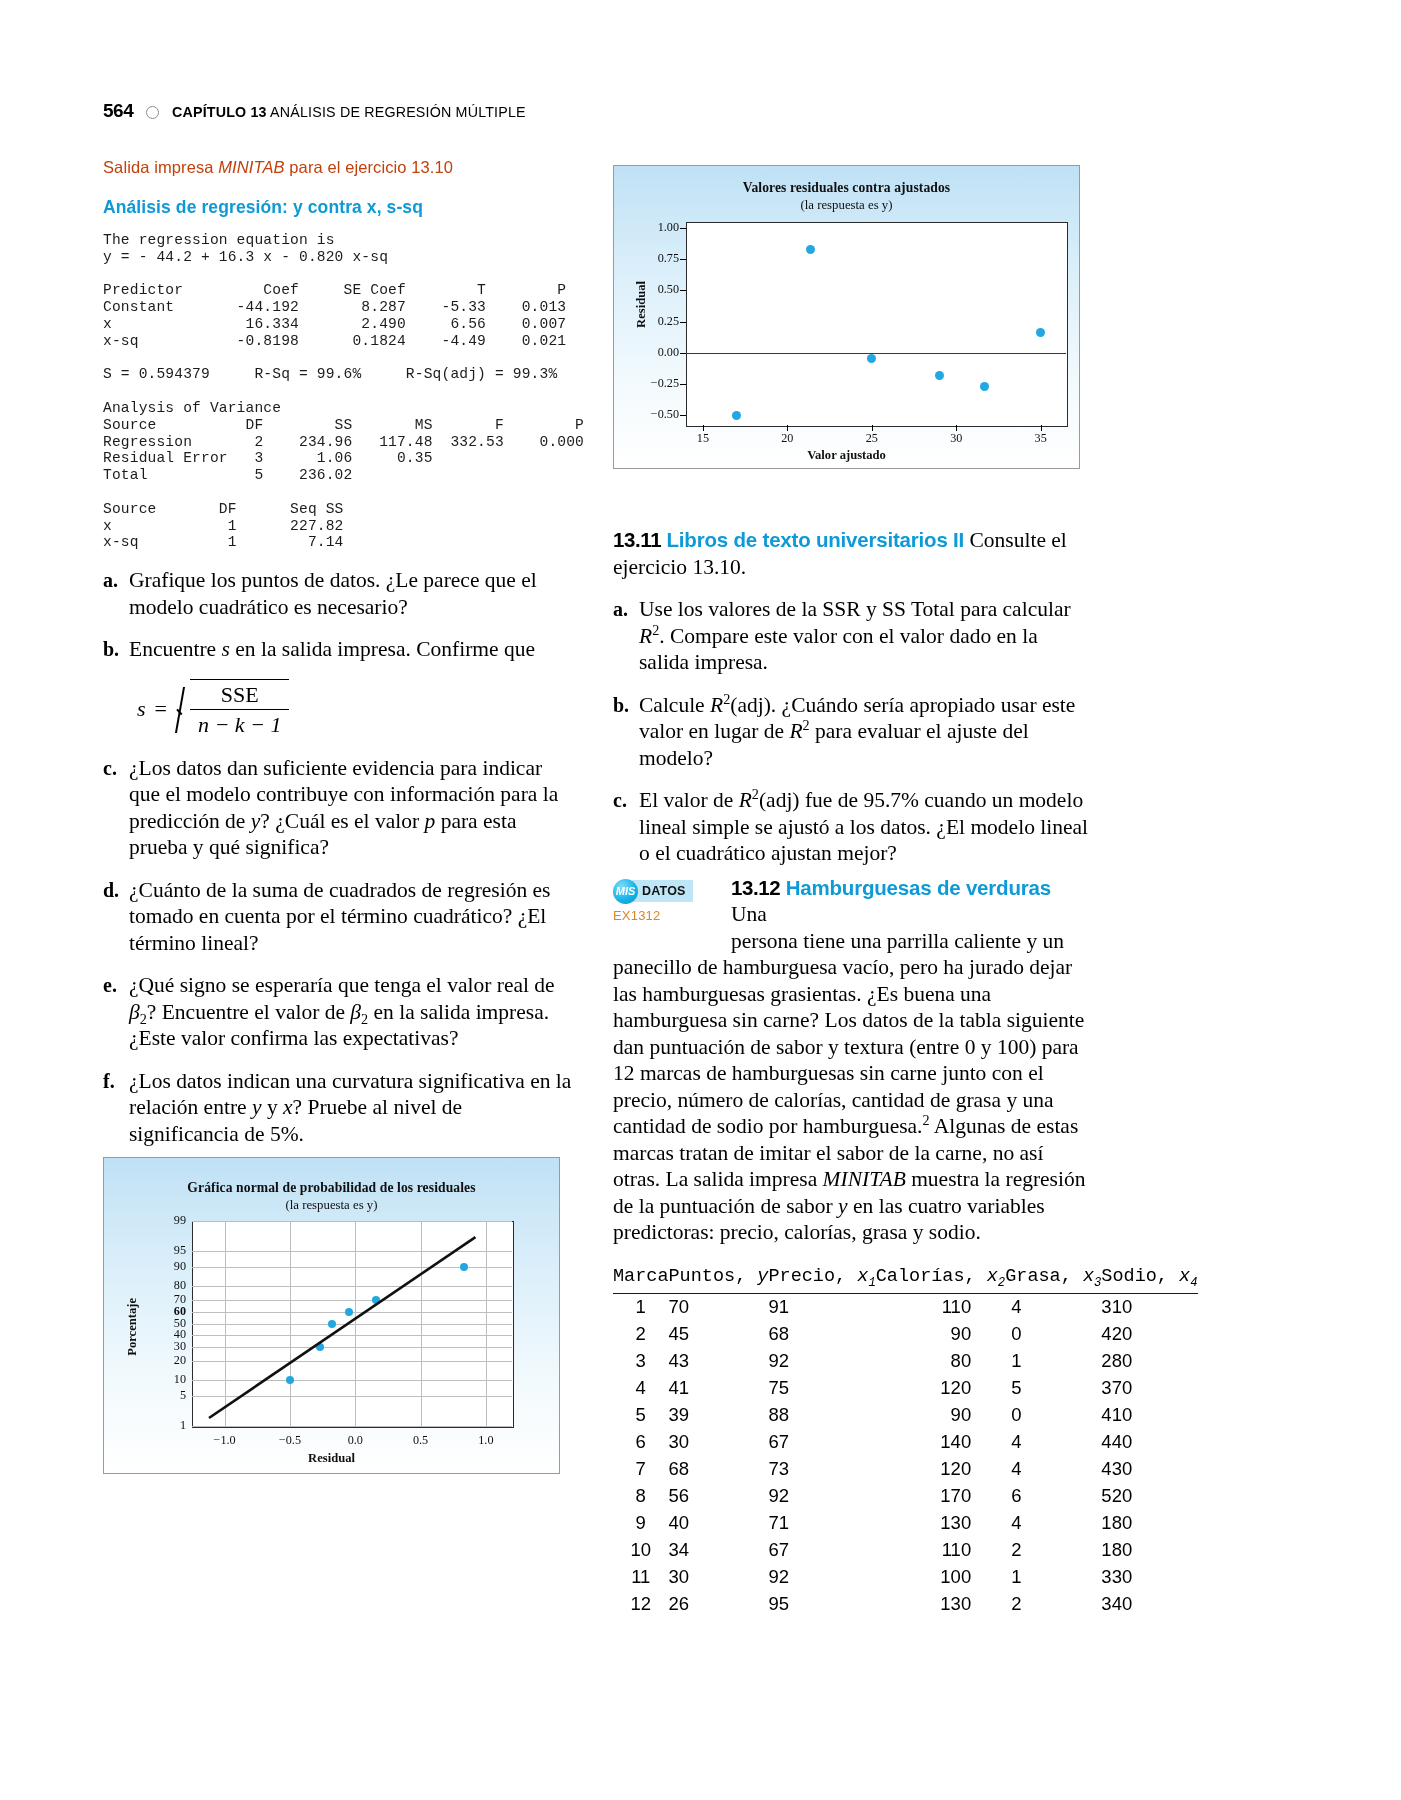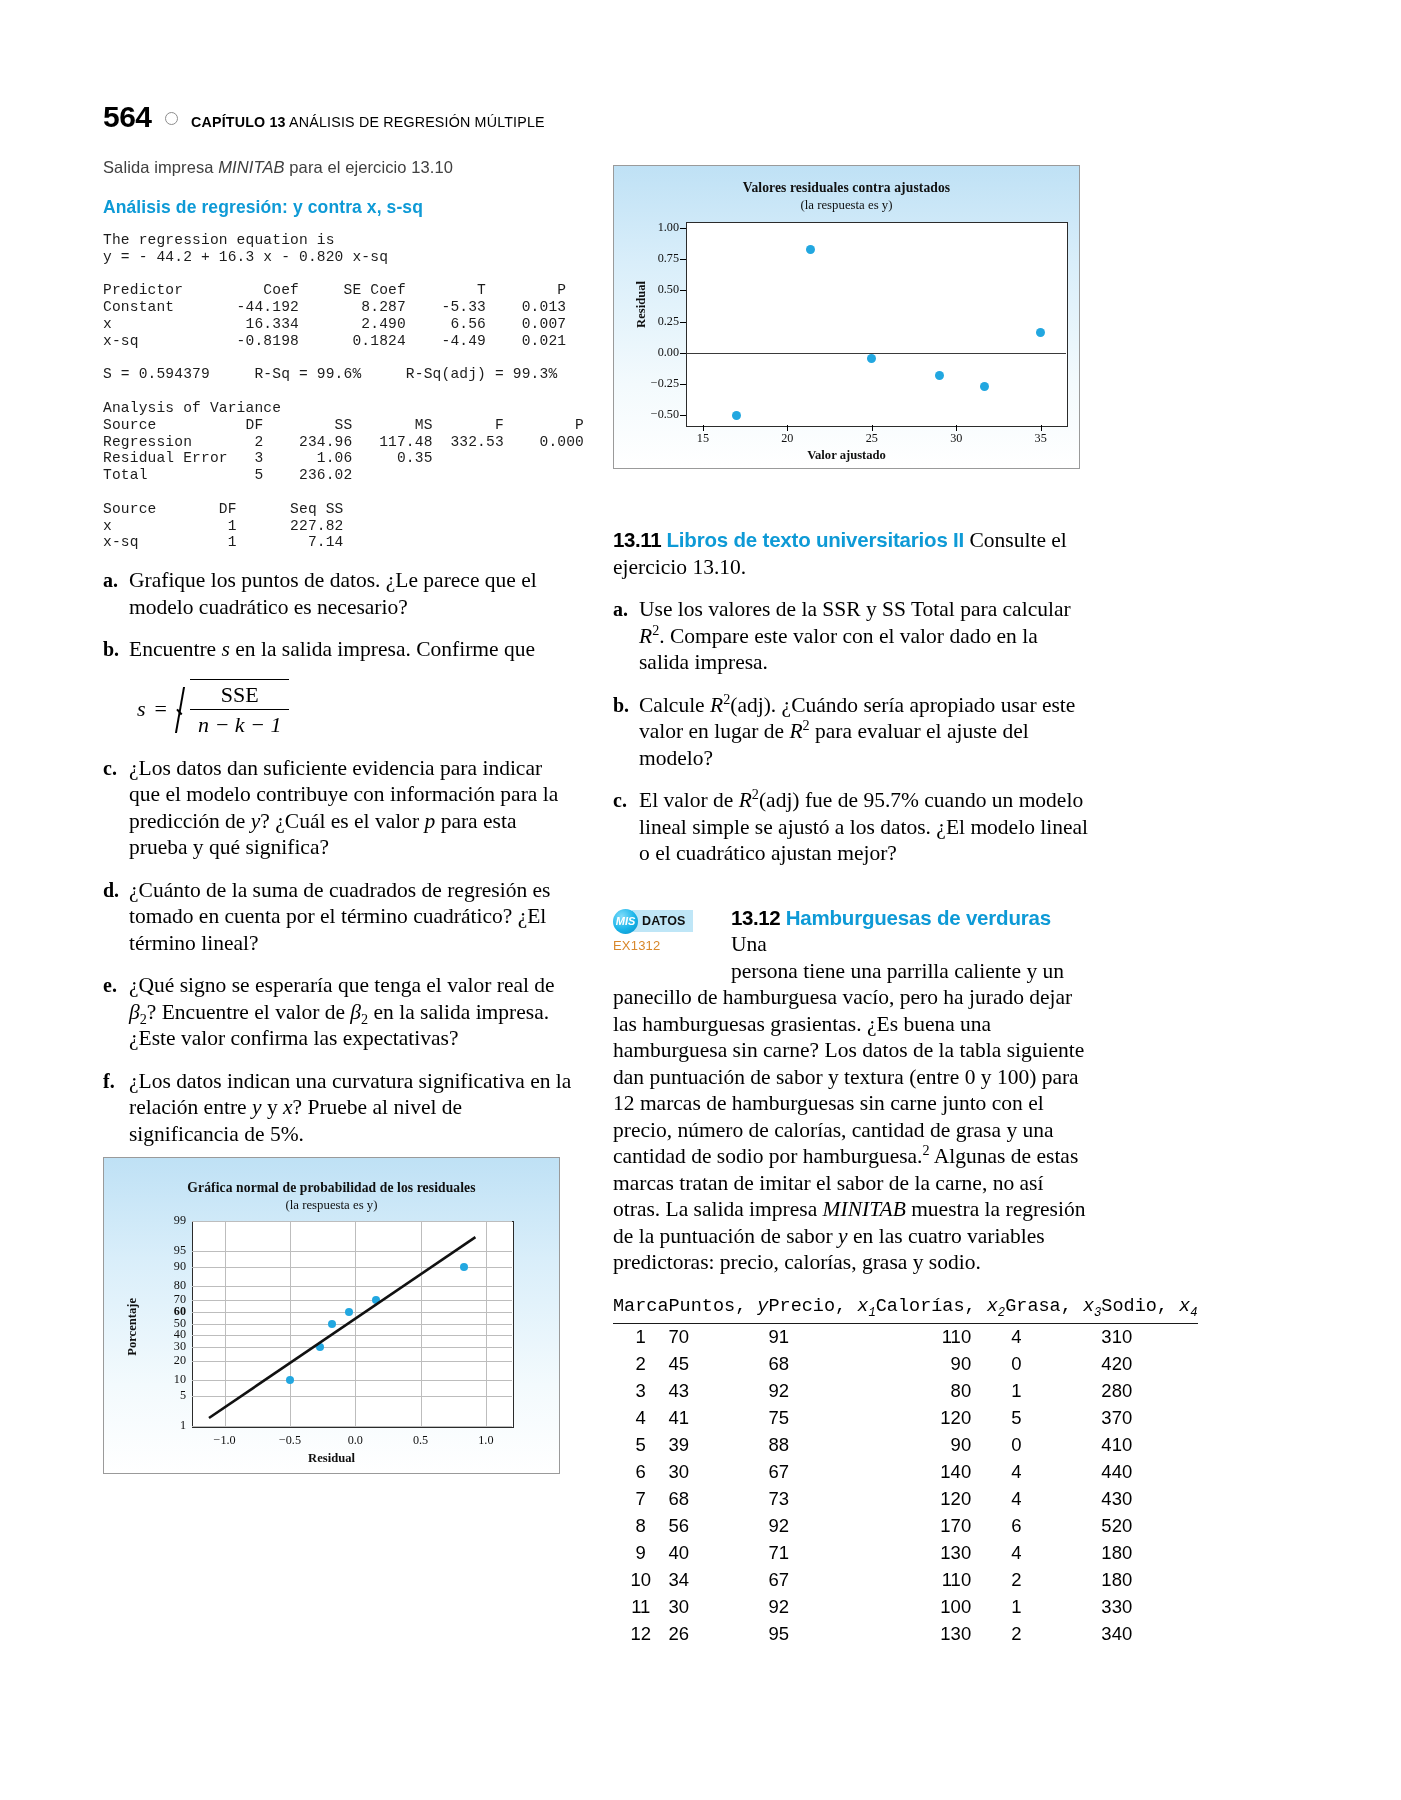--- a/index.html
+++ b/index.html
@@ -8,31 +8,31 @@
     background:#ffffff;
     font-family:"Liberation Serif", serif;
     color:#000;
     position:relative;
     overflow:hidden;
   }
   .page { position:relative; width:1401px; height:1800px; }
 
   
   .runhead { position:absolute; left:103px; top:100px; display:flex; align-items:baseline; gap:13px; }
-  .runhead .folio { font-family:"Liberation Sans", sans-serif; font-weight:bold; font-size:30px; letter-spacing:-0.5px; }
+  .runhead .folio { font-family:"Liberation Sans", sans-serif; font-weight:bold; font-size:19px; letter-spacing:-0.5px; }
   .runhead .bullet { width:11px; height:11px; border:1.4px solid #8d8d8d; border-radius:50%; align-self:center; margin-top:2px; }
   .runhead .chap { font-family:"Liberation Sans", sans-serif; font-size:15.5px; letter-spacing:.2px; transform:scaleX(.92); transform-origin:left; }
   .runhead .chap b { font-weight:bold; }
 
   
   .col-left  { position:absolute; left:103px;  top:158px; width:473px; }
   .col-right { position:absolute; left:613px;  top:158px; width:478px; }
 
   
-  .caption { font-family:"Liberation Sans", sans-serif; font-size:16.5px; color:#404040; letter-spacing:.1px; }
+  .caption { font-family:"Liberation Sans", sans-serif; font-size:16.5px; color:#c2410c; letter-spacing:.1px; }
   .caption i { font-style:italic; }
 
   
   .mtb-title { color:#0e9ad6; font-family:"Liberation Sans", sans-serif; font-weight:bold; font-size:17.5px; margin-top:20px; letter-spacing:.1px; }
   pre.mtb {
     font-family:"Liberation Mono", monospace;
     font-size:14.6px;
     line-height:16.8px;
     margin:14px 0 0 0;
     color:#1c1c1c;
@@ -348,21 +348,21 @@
       <li class="item">
         <span class="lbl">b.</span>
         <span class="bdy">Calcule <i>R</i><sup>2</sup>(adj). ¿Cuándo sería apropiado usar este valor en lugar de <i>R</i><sup>2</sup> para evaluar el ajuste del modelo?</span>
       </li>
       <li class="item">
         <span class="lbl">c.</span>
         <span class="bdy">El valor de <i>R</i><sup>2</sup>(adj) fue de 95.7% cuando un modelo lineal simple se ajustó a los datos. ¿El modelo lineal o el cuadrático ajustan mejor?</span>
       </li>
     </ol>
 
-    <div class="mis-wrap" style="margin-top:38px; min-height:54px;">
+    <div class="mis-wrap" style="margin-top:8px; min-height:54px;">
       <div class="mis-badge">
         <span class="mis-circle">MIS</span>
         <span class="mis-tag">DATOS</span>
       </div>
       <div class="ex-code">EX1312</div>
 
       <div class="exhead" style="margin-top:0; padding-left:118px;">
         <span class="exnum">13.12</span>
         <span class="extitle">Hamburguesas de verduras</span><span>  Una</span>
       </div>

